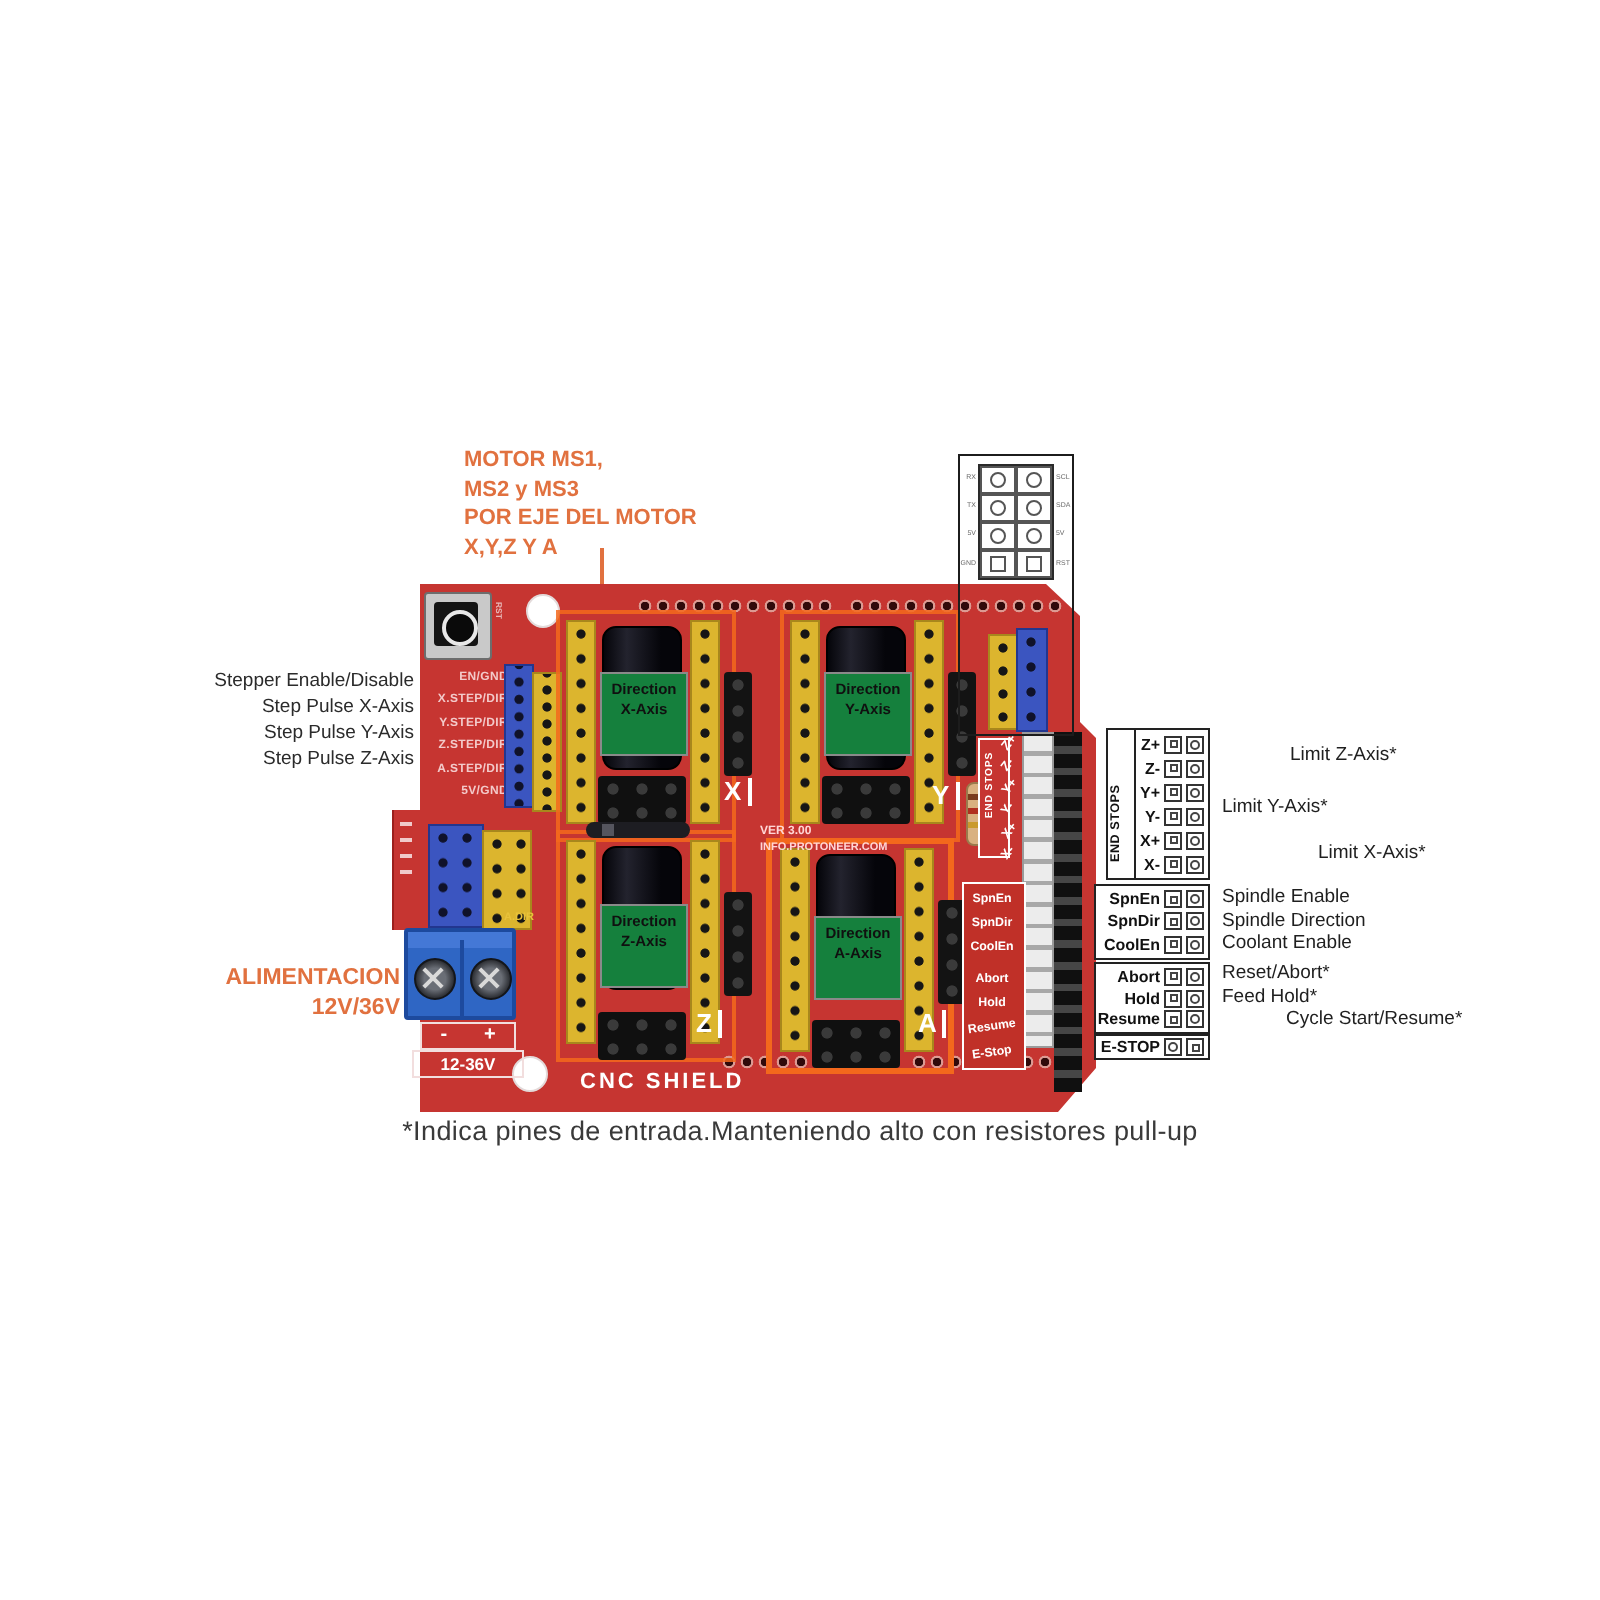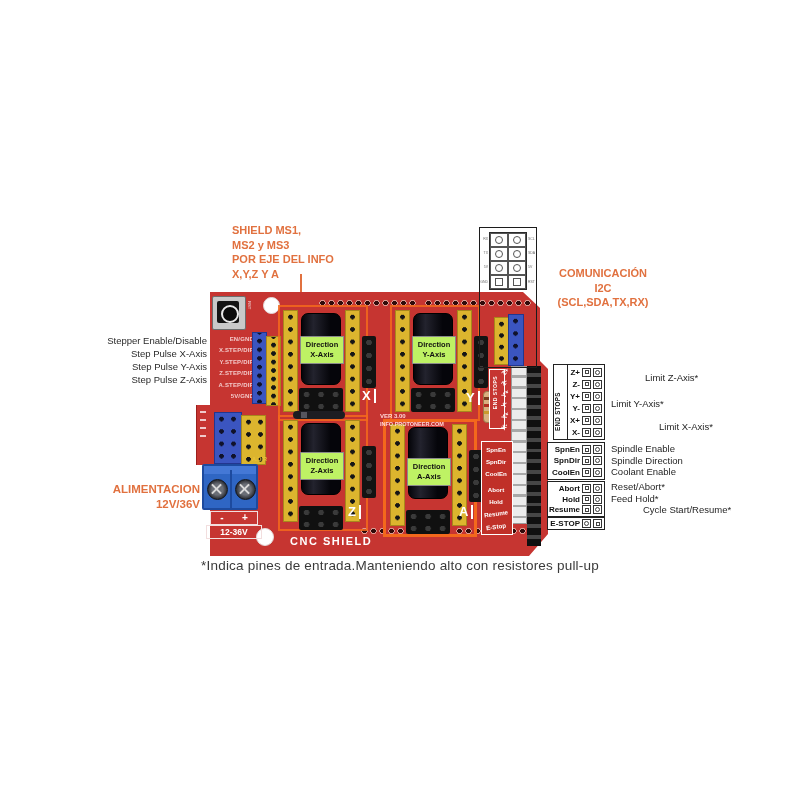--- a/index.html
+++ b/index.html
@@ -55,21 +55,21 @@
   .adir{left:252px;top:456px;font-size:5.5px;color:#e8c23a;font-weight:bold;}
 
   
   .drv{position:absolute;width:98px;height:108px;}
   .drv-outline{position:absolute;left:-3px;top:-3px;width:86px;height:112px;border:2px solid rgba(243,104,28,.85);}
   .drv-a .drv-outline{border:3px solid #f3681c;left:-5px;width:88px;height:112px;}
   .rail{position:absolute;width:13px;height:100px;}
   .rail-l{left:2px;top:2px;}
   .rail-r{left:64px;top:2px;}
   .cap{position:absolute;left:20px;top:5px;width:38px;height:70px;background:linear-gradient(90deg,#05050a,#23232e 30%,#05050a 75%);border-radius:7px;border:1px solid #000;}
-  .dlabel{position:absolute;left:19px;top:28px;width:44px;height:28px;background:#bef264;border:1px solid #8a8a8a;
+  .dlabel{position:absolute;left:19px;top:28px;width:44px;height:42px;background:#15803d;border:1px solid #8a8a8a;
           font-size:7.5px;font-weight:bold;color:#101010;text-align:center;line-height:9.5px;padding-top:3px;box-sizing:border-box;}
   .hdr2x3{position:absolute;left:18px;top:80px;width:44px;height:24px;background:#101010;border-radius:2px;
           background-image:radial-gradient(circle at 7.5px 6.5px,#3a3a3a 2.6px,transparent 3px);background-size:14.5px 12px;}
   .drv-tall .hdr2x3{top:88px;}
   .hdr1x4{position:absolute;left:81px;top:28px;width:14px;height:52px;background:#131313;border-radius:2px;
           background-image:radial-gradient(circle at 7px 6.5px,#3a3a3a 2.6px,transparent 3px);background-size:14px 13px;}
   .axisletter{color:#fff;font-weight:bold;font-size:13px;line-height:14px;border-right:2px solid #fff;padding-right:3px;}
 
   
   .term{left:202px;top:464px;width:56px;height:46px;background:#2f66c4;border:2px solid #1d4a9e;border-radius:2px;box-sizing:border-box;}
@@ -130,32 +130,27 @@
   .dg-ctl{left:547px;top:481px;width:58px;height:36px;display:flex;}
   .dg-estop{left:547px;top:517px;width:58px;height:13px;display:flex;}
   .dg-desc{font-size:9.5px;color:#1f1f1f;white-space:nowrap;}
 </style>
 </head>
 <body>
 
 <div id="canvas">
 
   <div class="abs pines ann-orange">
-    <span class="pines-line">SHIELD MS1,</span>
+    <span class="pines-line">MOTOR MS1,</span>
     <span class="pines-line">MS2 y MS3</span>
-    <span class="pines-line">POR EJE DEL INFO</span>
+    <span class="pines-line">POR EJE DEL MOTOR</span>
     <span class="pines-line">X,Y,Z Y A</span>
   </div>
   <div class="abs oline"></div>
 
-  <div class="abs i2ctxt ann-orange">
-    <span class="i2c-line">COMUNICACIÓN</span>
-    <span class="i2c-line">I2C</span>
-    <span class="i2c-line">(SCL,SDA,TX,RX)</span>
-  </div>
 
   <div class="abs powertxt ann-orange">
     <span class="power-line">ALIMENTACION</span>
     <span class="power-line">12V/36V</span>
   </div>
 
   <div class="abs signals ann-black">
     <span class="signal-line">Stepper Enable/Disable</span>
     <span class="signal-line">Step Pulse X-Axis</span>
     <span class="signal-line">Step Pulse Y-Axis</span>

